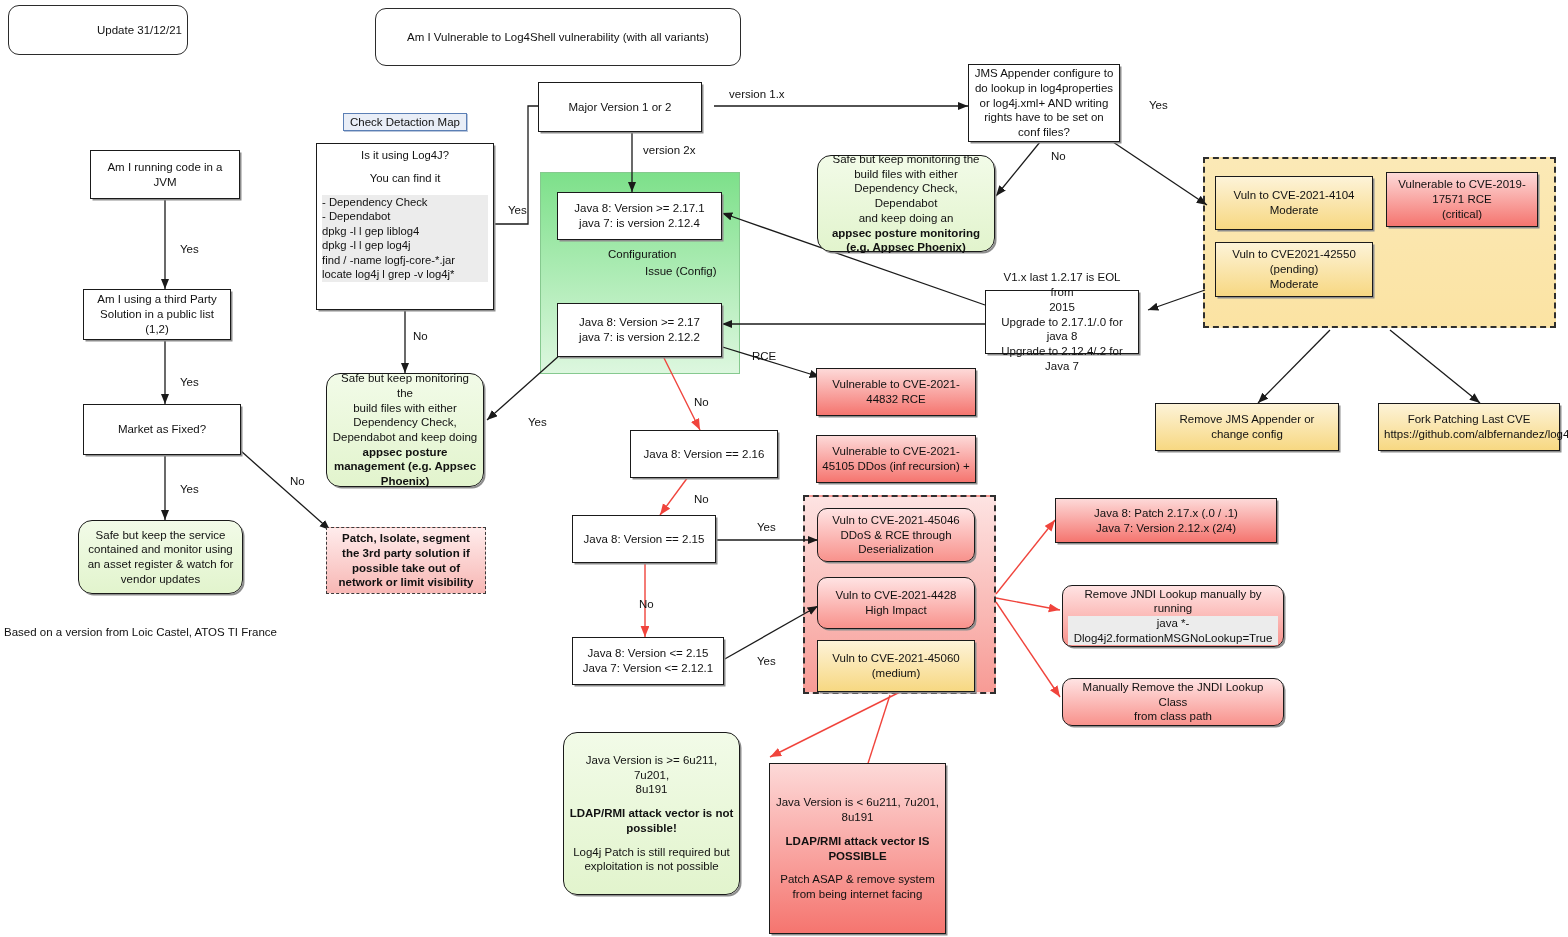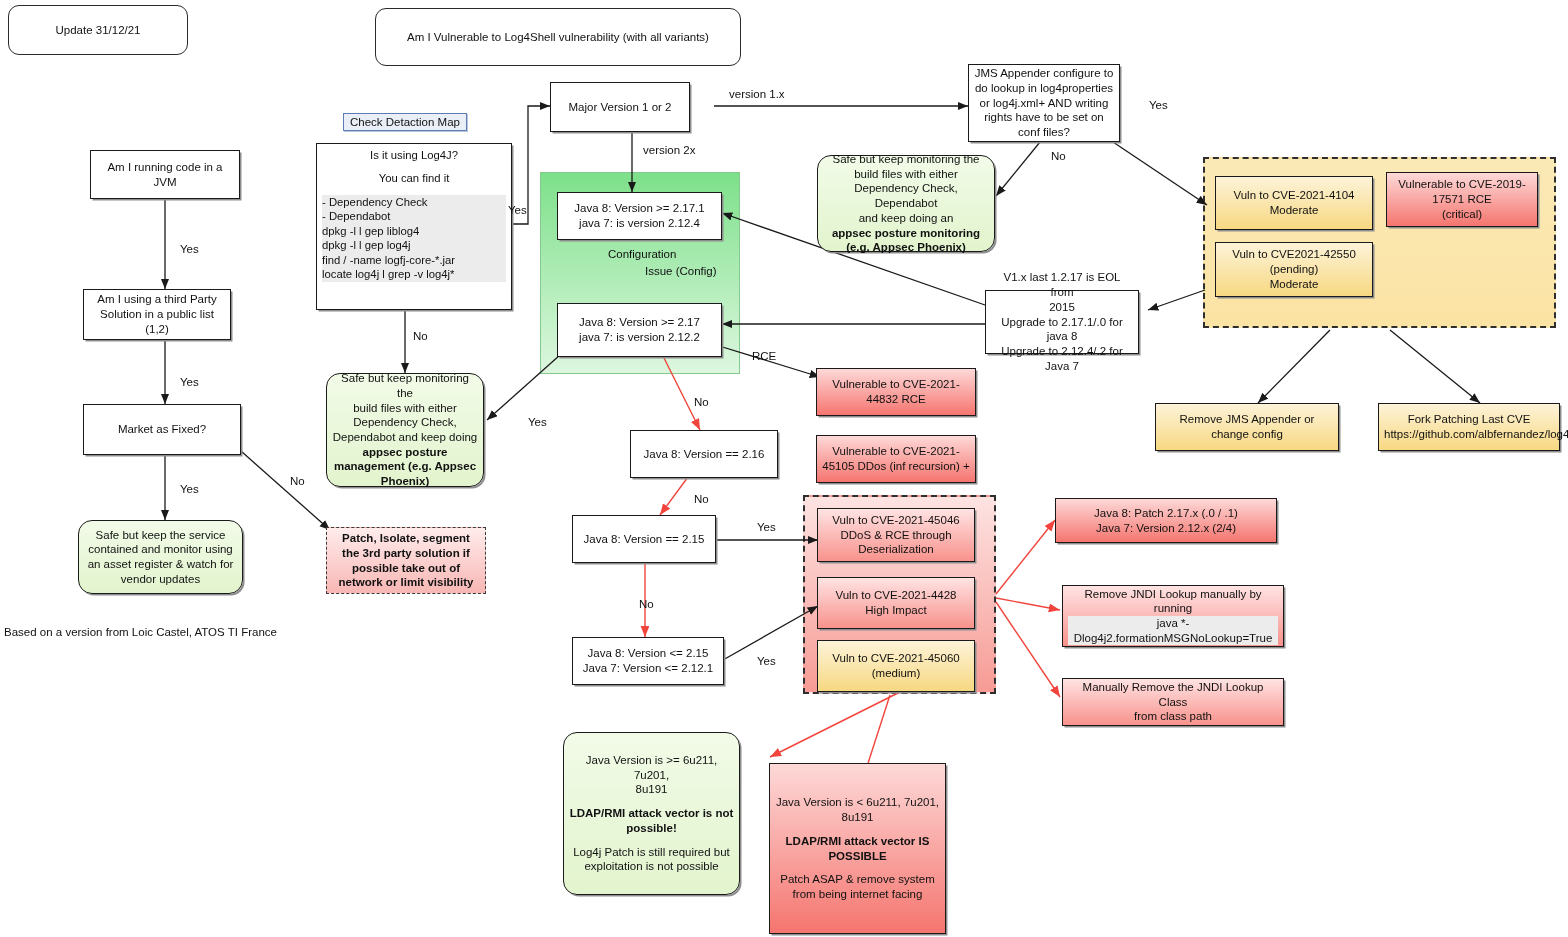--- a/index.html
+++ b/index.html
@@ -39,21 +39,21 @@
   }
   .node .inner { width: 100%; }
   .rounded {
     border-radius: 11px;
     box-shadow: none;
     border: 1.5px solid #2b2b2b;
   }
   .green  { background: linear-gradient(180deg,#f2fbe8 0%,#e2f4cd 100%); border-radius: 14px; }
   .red    { background: linear-gradient(180deg,#fdd9d8 0%,#f5756f 100%); }
   .yellow { background: linear-gradient(180deg,#fdf3d8 0%,#f7d882 100%); }
-  .redpink{ background: linear-gradient(180deg,#ffe3e3 0%,#f8928c 100%); }
+  .redpink{ background: linear-gradient(180deg,#ffe3e3 0%,#f8928c 100%); border-radius: 10px; }
   .pinkdash {
     background: linear-gradient(180deg,#ffecec 0%,#f7b7b4 100%);
     border: 1.6px dashed #3a3a3a;
     box-shadow: none;
   }
   .grp-green {
     position: absolute;
     background: linear-gradient(180deg,#7de08a 0%,#ddf7df 100%);
     border: 1px solid #86c98f;
     z-index: 2;
@@ -171,21 +171,21 @@
       <path d="M996,598 L1060,610"></path>
 
       <path d="M996,602 L1060,697"></path>
 
       <path d="M900,692 L770,757"></path>
 
       <path d="M890,695 L862,782"></path>
     </g>
   </svg>
 
-  <div class="node rounded" style="left:8px; top:5px; width:180px; height:50px;">
+  <div class="node rounded" style="left:8px; top:5px; width:180px; height:50px;text-align:right;">
     <span class="inner">Update 31/12/21</span>
   </div>
 
   <div class="node rounded" style="left:375px; top:8px; width:366px; height:58px;">
     <span class="inner">Am I Vulnerable to Log4Shell vulnerability (with all variants)</span>
   </div>
 
   <div class="free-text" style="left:4px; top:626px;">Based on a version from Loic Castel, ATOS TI France</div>
 
   <div class="node" style="left:90px; top:150px; width:150px; height:49px;">
@@ -203,21 +203,21 @@
   </div>
   <div class="edge-label" style="left:180px; top:483px;">Yes</div>
   <div class="edge-label" style="left:290px; top:475px;">No</div>
 
   <div class="node green" style="left:78px; top:520px; width:165px; height:74px;">
     <span class="inner">Safe but keep the service contained and monitor using an asset register &amp; watch for vendor updates</span>
   </div>
 
   <div class="banner" style="left:343px; top:113px;">Check Detaction Map</div>
 
-  <div class="node detect-box" style="left:316px; top:143px; width:196px; height:167px; align-items:flex-start;">
+  <div class="node detect-box" style="left:316px; top:143px; width:178px; height:167px; align-items:flex-start;">
     <div class="inner">
       <div class="ctr">Is it using Log4J?</div>
       <span class="sp"></span>
       <div class="ctr">You can find it</div>
       <span class="sp"></span>
       <div class="hl">- Dependency Check</div>
       <div class="hl">- Dependabot</div>
       <div class="hl">dpkg -l l gep liblog4</div>
       <div class="hl">dpkg -l l gep log4j</div>
       <div class="hl">find / -name logfj-core-*.jar</div>
@@ -236,21 +236,21 @@
       <div class="b">appsec posture</div>
       <div class="b">management (e.g. Appsec</div>
       <div class="b">Phoenix)</div>
     </div>
   </div>
 
   <div class="node pinkdash" style="left:326px; top:527px; width:160px; height:67px;">
     <span class="inner b">Patch, Isolate, segment the 3rd party solution if possible take out of network or limit visibility</span>
   </div>
 
-  <div class="node" style="left:550px; top:82px; width:140px; height:50px;">
+  <div class="node" style="left:538px; top:82px; width:164px; height:50px;">
     <span class="inner">Major Version 1 or 2</span>
   </div>
   <div class="edge-label" style="left:729px; top:88px;">version 1.x</div>
   <div class="edge-label" style="left:643px; top:144px;">version 2x</div>
 
   <div class="node" style="left:557px; top:192px; width:165px; height:48px;">
     <div class="inner">
       <div>Java 8: Version &gt;= 2.17.1</div>
       <div>java 7: is version 2.12.4</div>
     </div>

